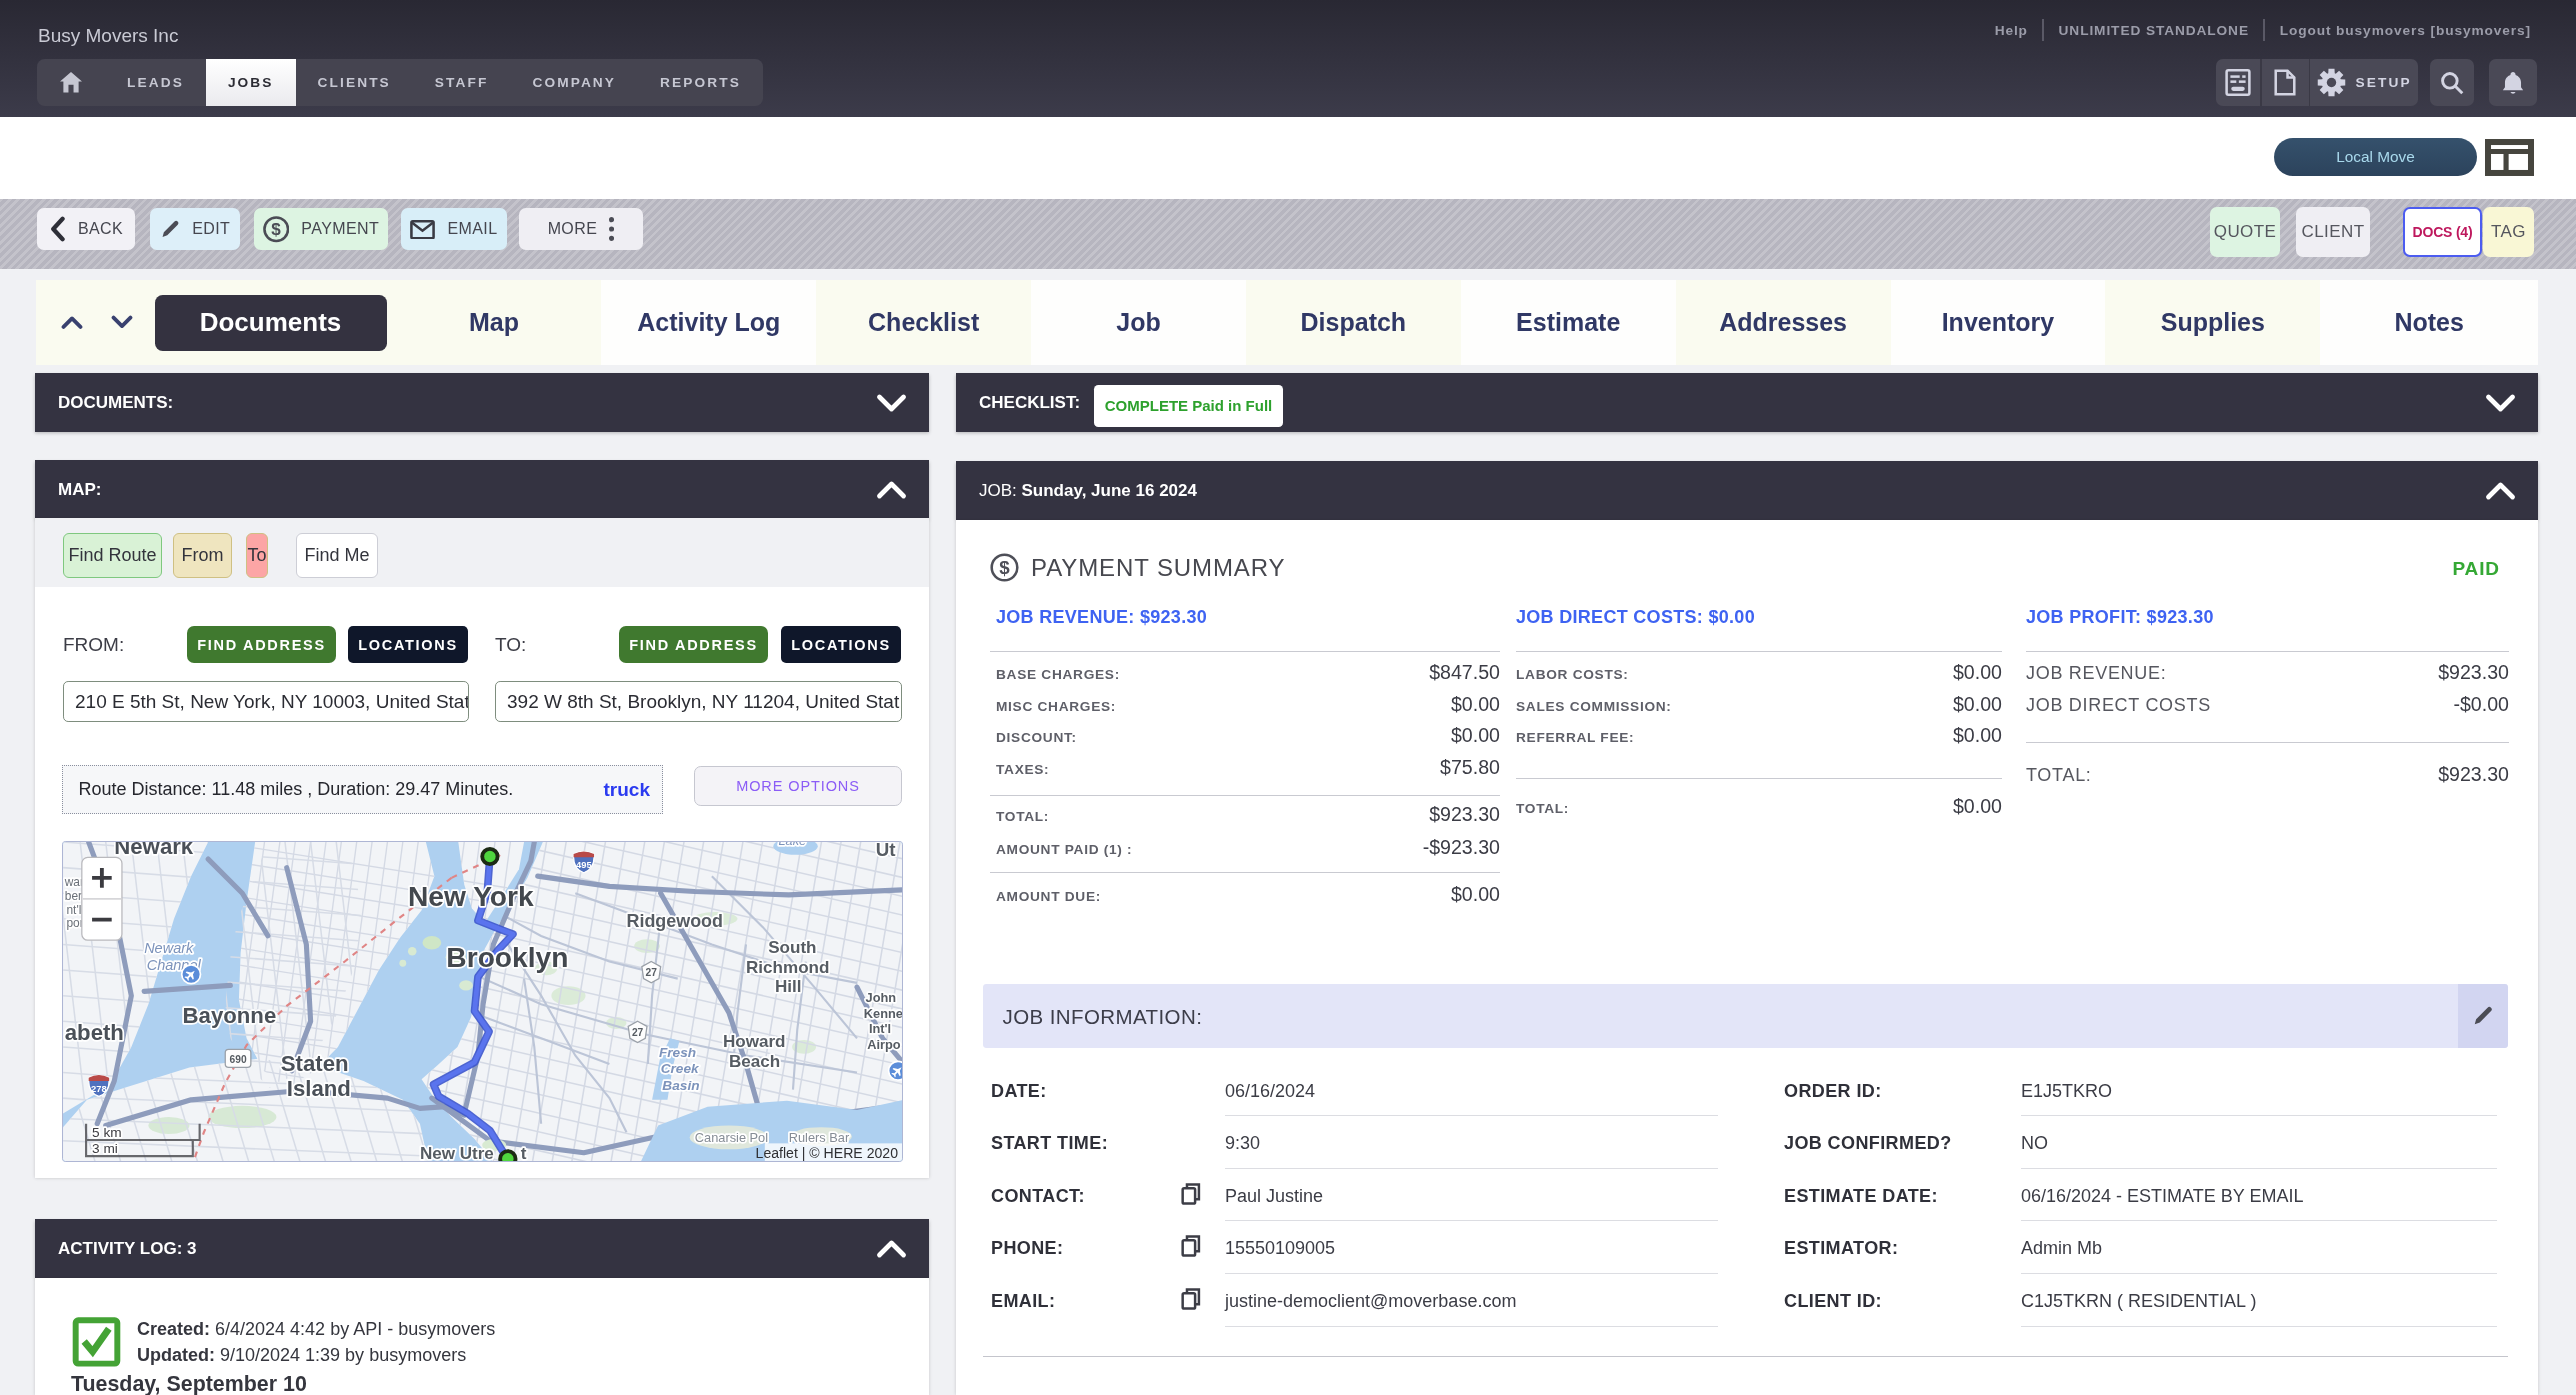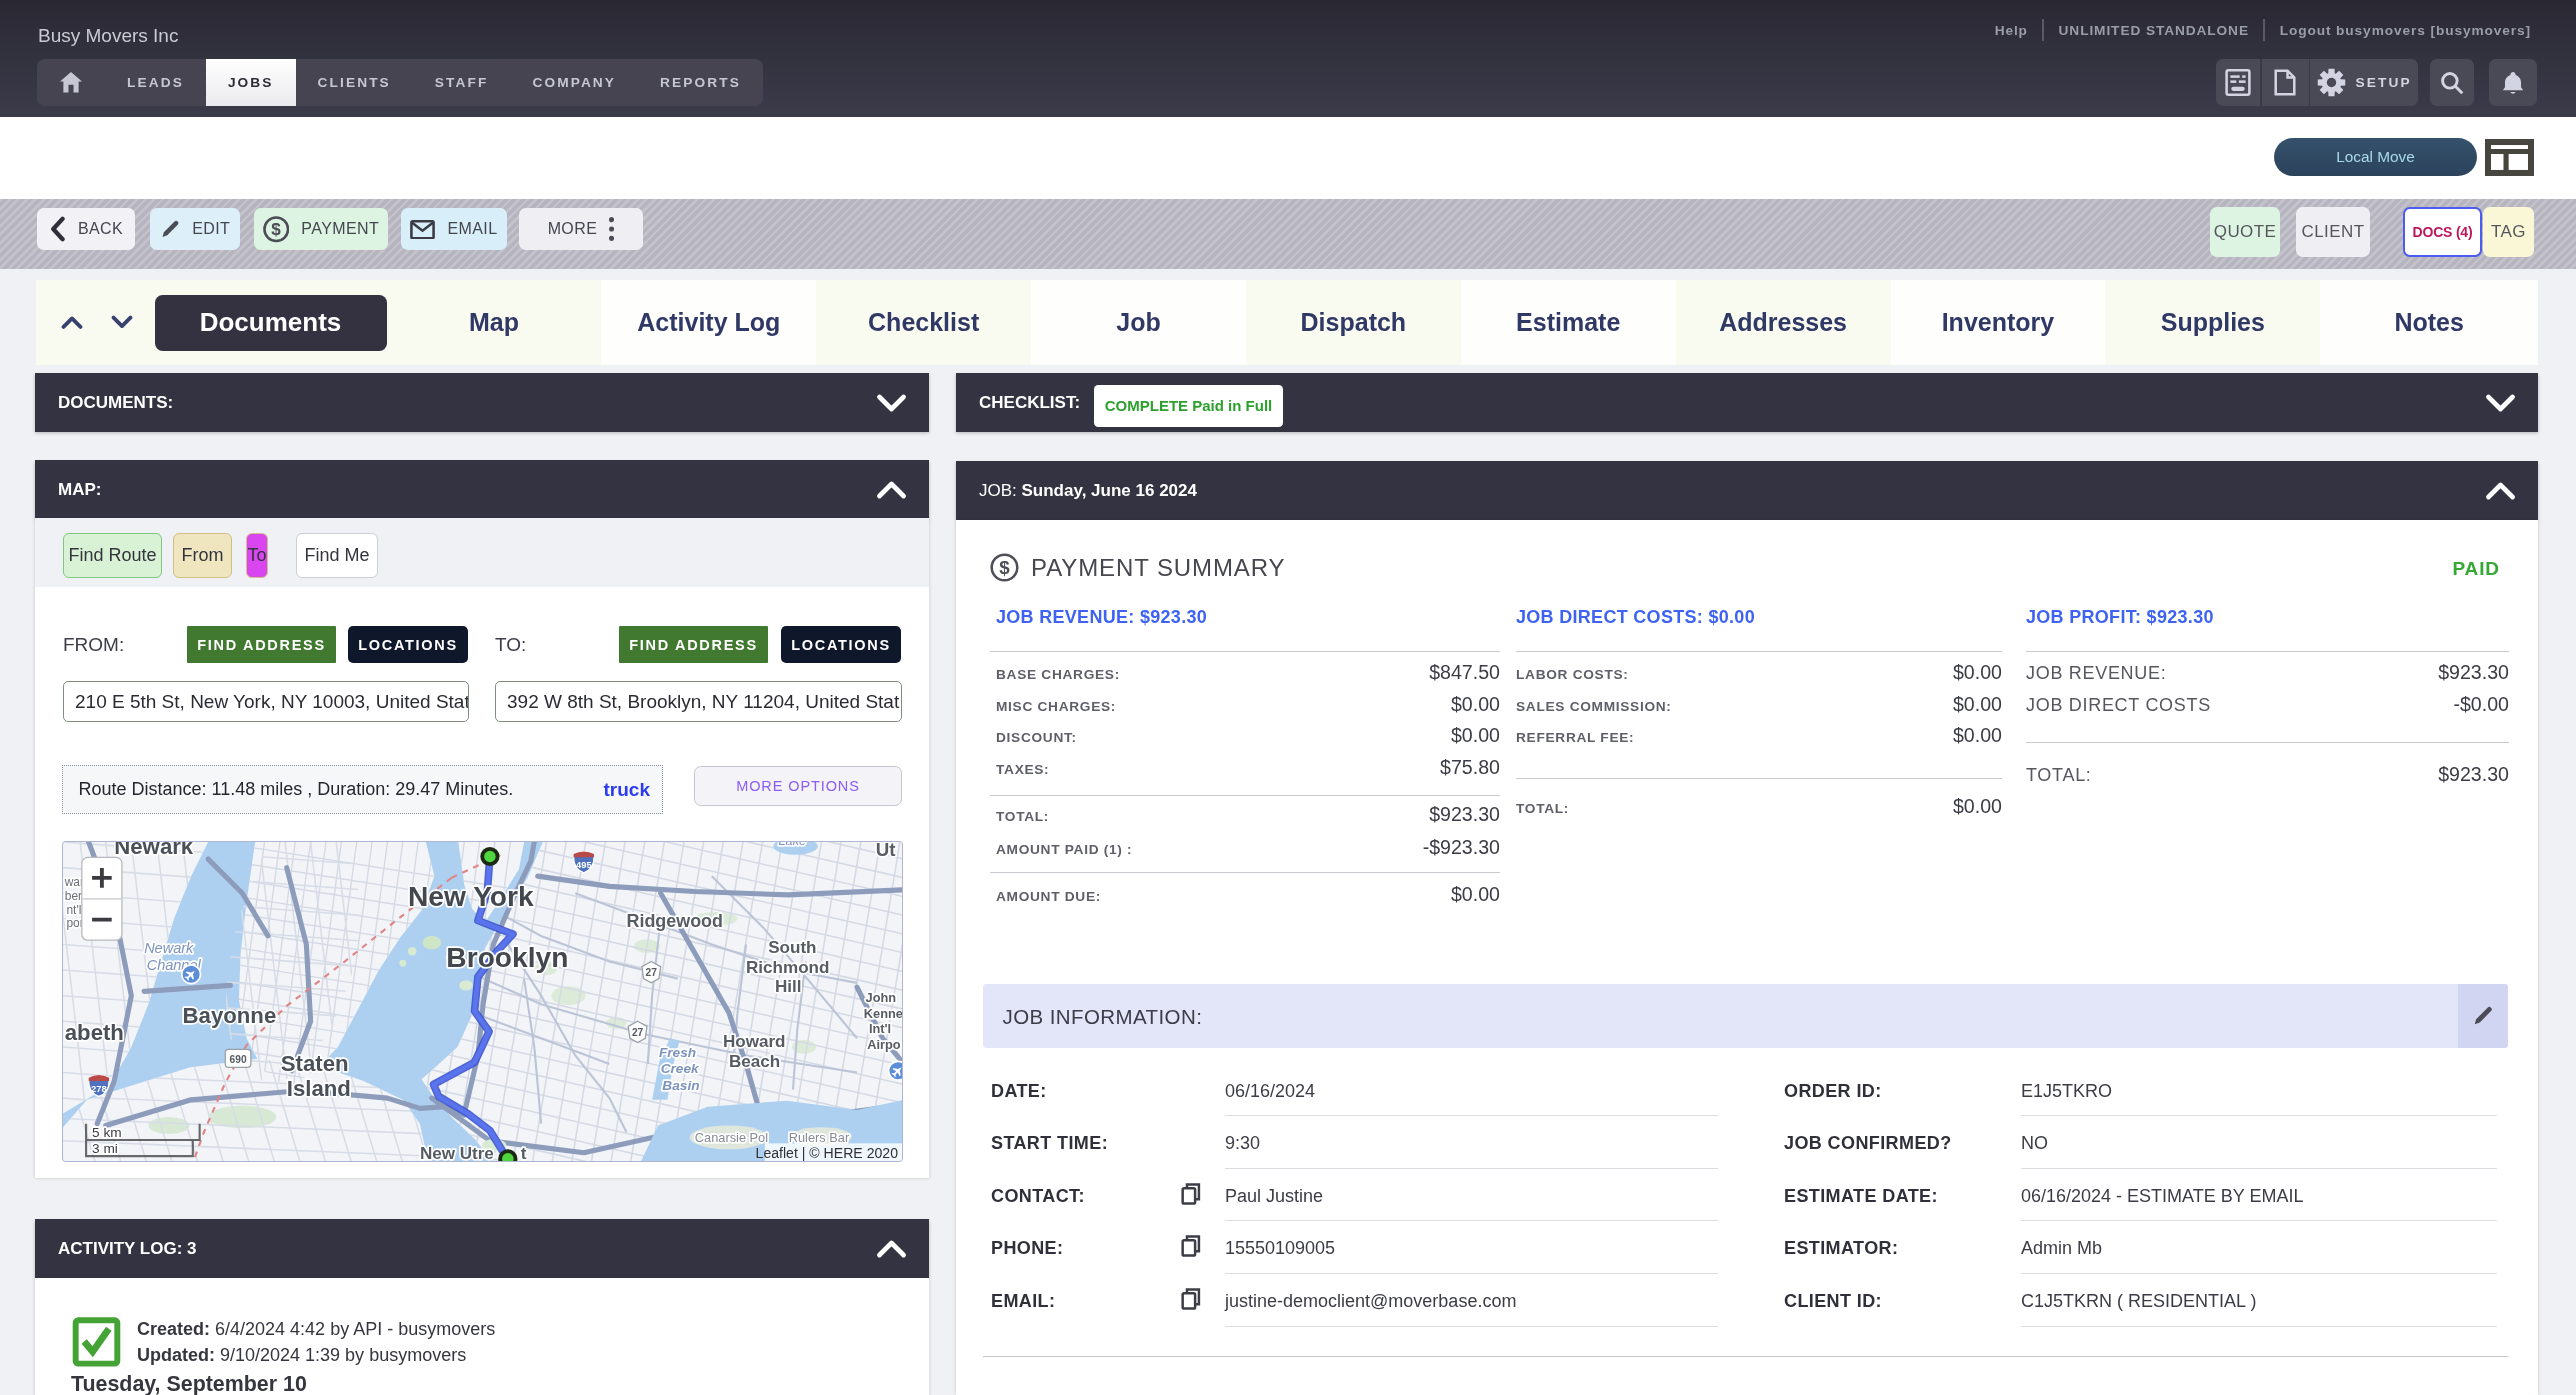--- a/index.html
+++ b/index.html
@@ -31,21 +31,21 @@
 .tabcell{display:flex;align-items:center;justify-content:center;height:100%}
 .tabcell.w{background:#fefefd}
 .tabtxt{font-size:25px;font-weight:bold;color:#303865}
 .doctab{background:#343240;border-radius:7.7px;color:#fff;width:236px;height:56px;display:flex;align-items:center;justify-content:center;font-size:26px;font-weight:bold}
 
 .sechead{position:absolute;background:#343341;color:#fff;font-size:17px;font-weight:bold;display:flex;align-items:center;box-shadow:0 1.7px 3.4px rgba(0,0,0,.25)}
 .panel{position:absolute;background:#fff;box-shadow:0 0.9px 3.4px rgba(0,0,0,.18)}
 .chev{position:absolute;right:22px;top:50%;transform:translateY(-50%)}
 svg{display:block}
 .fbtn{position:absolute;height:45px;border:1.7px solid;border-radius:6px;display:flex;align-items:center;justify-content:center;font-size:18px;color:#33343c}
-.gbtn{position:absolute;height:37px;background:#40792f;border-radius:1px;display:flex;align-items:center;justify-content:center;font-size:14.5px;font-weight:bold;letter-spacing:1.7px;color:#fff}
+.gbtn{position:absolute;height:37px;background:#40792f;border-radius:7px;display:flex;align-items:center;justify-content:center;font-size:14.5px;font-weight:bold;letter-spacing:1.7px;color:#fff}
 .bbtn{position:absolute;height:37px;background:#0f172a;border-radius:5.1px;display:flex;align-items:center;justify-content:center;font-size:14.5px;font-weight:bold;letter-spacing:1.7px;color:#fff}
 .minput{position:absolute;height:41px;background:#fff;border:1.7px solid #7e8d7e;border-radius:5.1px;display:flex;align-items:center;padding-left:11px;font-size:19px;color:#2b2c33;white-space:nowrap;overflow:hidden}
 .routebox{position:absolute;border:1.7px dotted #8a8f9e;background:#f6f7f9;display:flex;align-items:center;padding-left:15.4px;font-size:18px}
 .moreopt{position:absolute;background:#f4f3f7;border:1.7px solid #c6c7d0;border-radius:6.8px;display:flex;align-items:center;justify-content:center;font-size:14.5px;letter-spacing:0.9px;color:#8b5cf6}
 
 .pill{background:#fff;border-radius:4.3px;white-space:nowrap;padding:0 11px;color:#2da12d;font-weight:bold;font-size:15px;display:flex;align-items:center;justify-content:center}
 .bluehead{position:absolute;font-size:18px;font-weight:bold;color:#3e63f2;letter-spacing:0.3px}
 .prow{position:absolute;display:flex;justify-content:space-between;align-items:baseline}
 .plab{font-size:13.7px;font-weight:bold;color:#5e5f68;letter-spacing:0.7px}
 .pval{font-size:19.6px;color:#3b3c45}
@@ -211,21 +211,21 @@
 </div>
 <div class="sechead" style="left:35px;top:460px;width:894px;height:59px;padding-left:23px">MAP:
   <svg class="chev" width="31" height="19" viewBox="0 0 36 22">
       <path d="M4 18 L18 4 L32 18" fill="none" stroke="#fff" stroke-width="5.5" stroke-linecap="round" stroke-linejoin="round"></path>
     </svg>
 </div>
 <div class="panel" style="left:35px;top:518px;width:894px;height:660px">
   <div style="position:absolute;left:0;top:0;width:894px;height:69px;background:#f0f1f4"></div>
   <div class="fbtn" style="left:28px;top:14.5px;width:99px;background:#d9f2d6;border-color:#7fc87f">Find Route</div>
   <div class="fbtn" style="left:138px;top:14.5px;width:59px;background:#efe5bf;border-color:#cfc083">From</div>
-  <div class="fbtn" style="left:211px;top:14.5px;width:22px;background:#d946ef;border-color:#cfc083">To</div>
+  <div class="fbtn" style="left:211px;top:14.5px;width:22px;background:#fca5a5;border-color:#cfc083">To</div>
   <div class="fbtn" style="left:261px;top:14.5px;width:82px;background:#fff;border-color:#cdced6">Find Me</div>
   <div style="position:absolute;left:28px;top:108px;height:37px;display:flex;align-items:center;font-size:19px;color:#3c3d46">FROM:</div>
   <div class="gbtn" style="left:152px;top:108px;width:149px">FIND ADDRESS</div>
   <div class="bbtn" style="left:313px;top:108px;width:120px">LOCATIONS</div>
   <div style="position:absolute;left:460px;top:108px;height:37px;display:flex;align-items:center;font-size:19px;color:#3c3d46">TO:</div>
   <div class="gbtn" style="left:584px;top:108px;width:149px">FIND ADDRESS</div>
   <div class="bbtn" style="left:746px;top:108px;width:120px">LOCATIONS</div>
   <div class="minput" style="left:28px;top:163px;width:406px">210 E 5th St, New York, NY 10003, United Stat</div>
   <div class="minput" style="left:460px;top:163px;width:407px">392 W 8th St, Brooklyn, NY 11204, United Stat</div>
   <div class="routebox" style="left:27px;top:247px;width:601px;height:49px">

